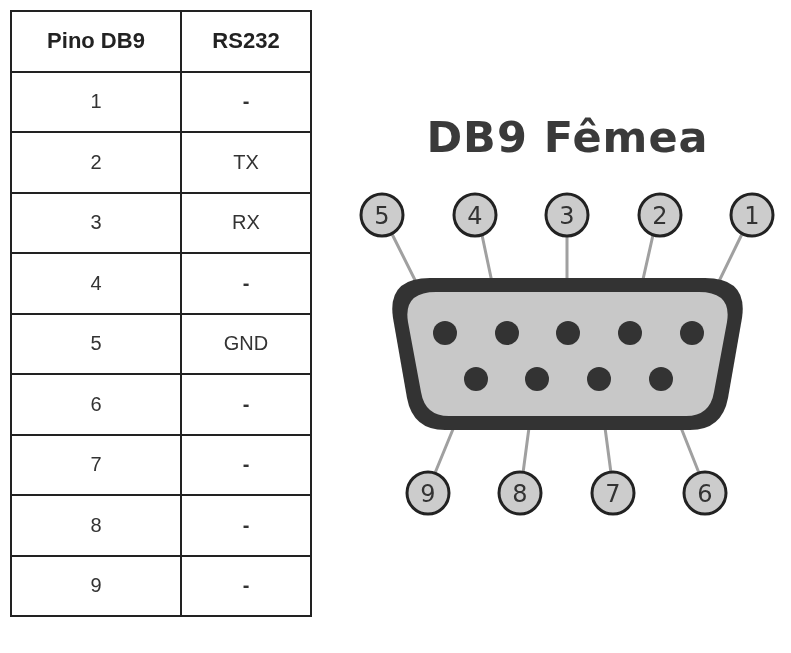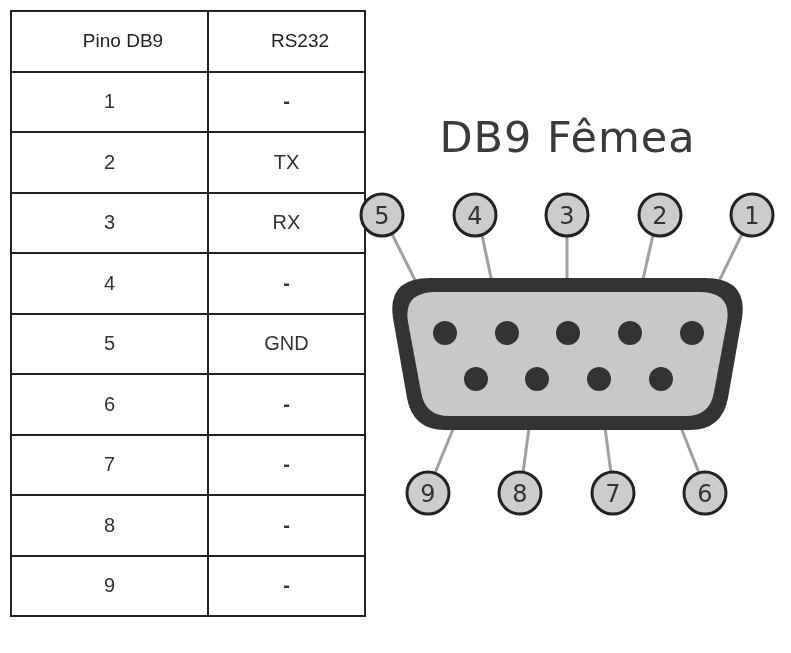--- a/index.html
+++ b/index.html
@@ -2,28 +2,28 @@
 <html><head>
 <meta charset="utf-8">
 <style>
   html, body { margin: 0; padding: 0; background: #ffffff; }
   body { width: 791px; height: 653px; position: relative; overflow: hidden; font-family: "Liberation Sans", sans-serif; }
   .pin-table { position: absolute; left: 10px; top: 10px; border-collapse: collapse; }
   .pin-table th, .pin-table td {
     border: 2px solid #222222; text-align: center; padding: 0;
     height: 58.5px; color: #333333;
   }
-  .pin-table th { font-weight: normal; font-size: 19px; color: #222222; padding-left: 27px; }
+  .pin-table th { font-weight: bold; font-size: 22px; color: #222222; }
   .pin-table td { font-size: 20px; }
   .col-pin { width: 168px; }
   .col-rs { width: 128px; border-radius: 15px; }
   .dash { font-weight: bold; }
   .title {
     position: absolute; left: 395px; top: 112px; width: 345px; text-align: center;
-    font-family: "DejaVu Sans", sans-serif; font-weight: normal; font-size: 43px;
+    font-family: "DejaVu Sans", sans-serif; font-weight: bold; font-size: 43px;
     color: #3a3a3a; letter-spacing: 1px;
   }
   .diagram { position: absolute; left: 340px; top: 180px; }
 </style>
 </head>
 <body>
 
 <table class="pin-table">
   <thead>
     <tr>

